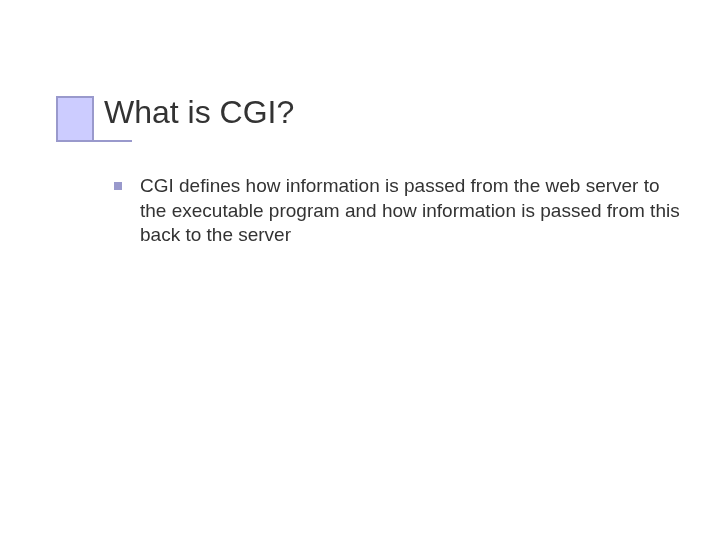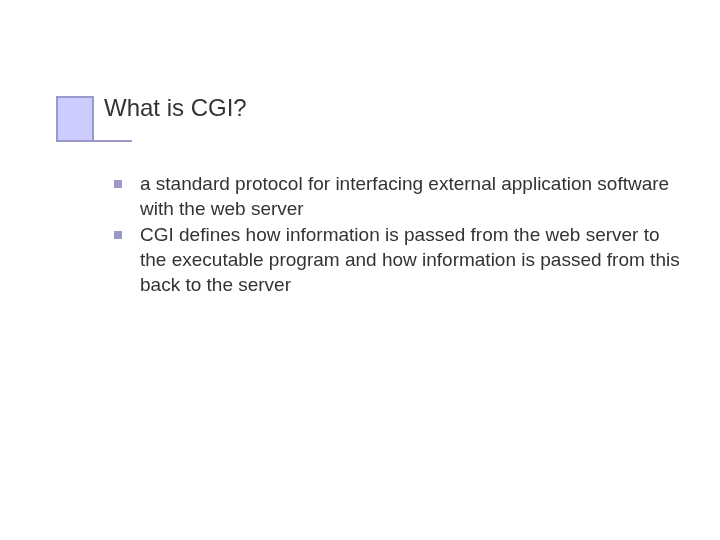--- a/index.html
+++ b/index.html
@@ -21,21 +21,21 @@
     content: "";
     position: absolute;
     left: -2px; right: -40px; bottom: -2px;
     height: 2px;
     background: #9999cc;
   }
 
   .title-text {
     position: absolute;
     left: 48px; top: -2px;
-    font-size: 24px;
+    font-size: 32px;
     font-weight: 400;
     color: #333333;
     white-space: nowrap;
   }
 
   .content {
     position: absolute;
     top: 172px;
     left: 110px;
     right: 40px;
@@ -67,21 +67,20 @@
 
   <div class="title-block">
     <div class="title-bar"></div>
     <div class="title-text">What is CGI?</div>
   </div>
 
   <div class="content">
     <ul class="bullets">
       <li>
         <span class="bullet-icon"></span>
-        <span>a standard protocol for interfacing external application software with the web server</span>
       </li>
       <li>
         <span class="bullet-icon"></span>
       </li>
       <li>
         <span class="bullet-icon"></span>
       </li>
       <li>
         <span class="bullet-icon"></span>
         <span>CGI defines how information is passed from the web server to the executable program and how information is passed from this back to the server</span>

